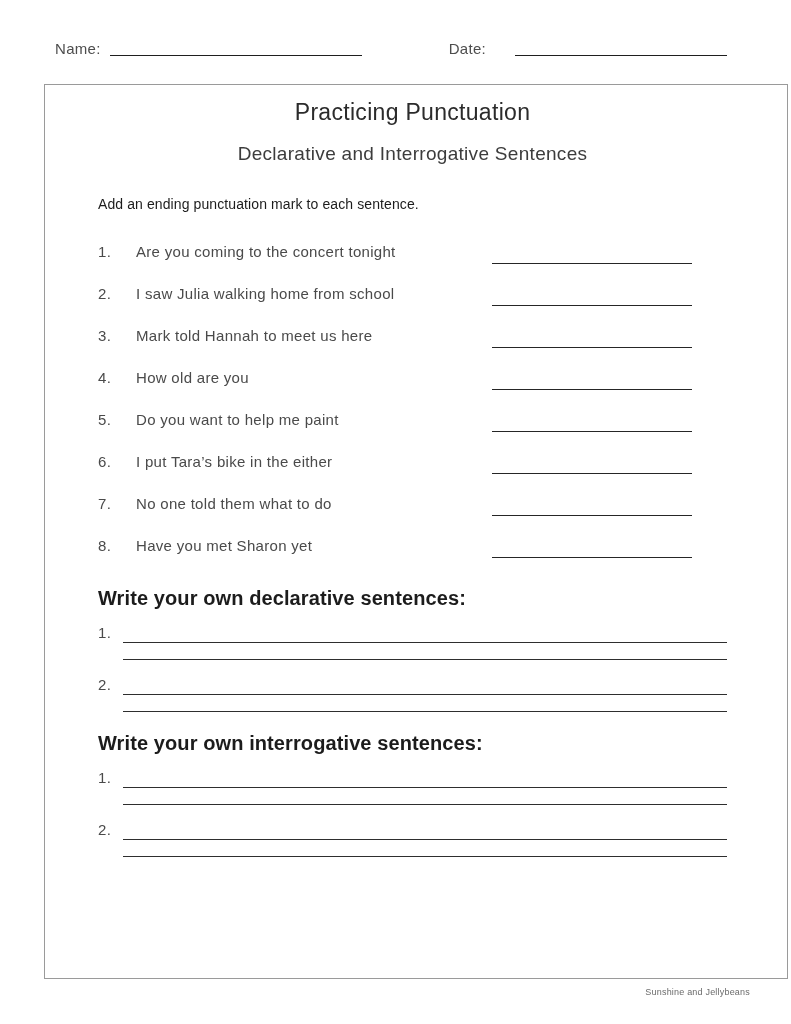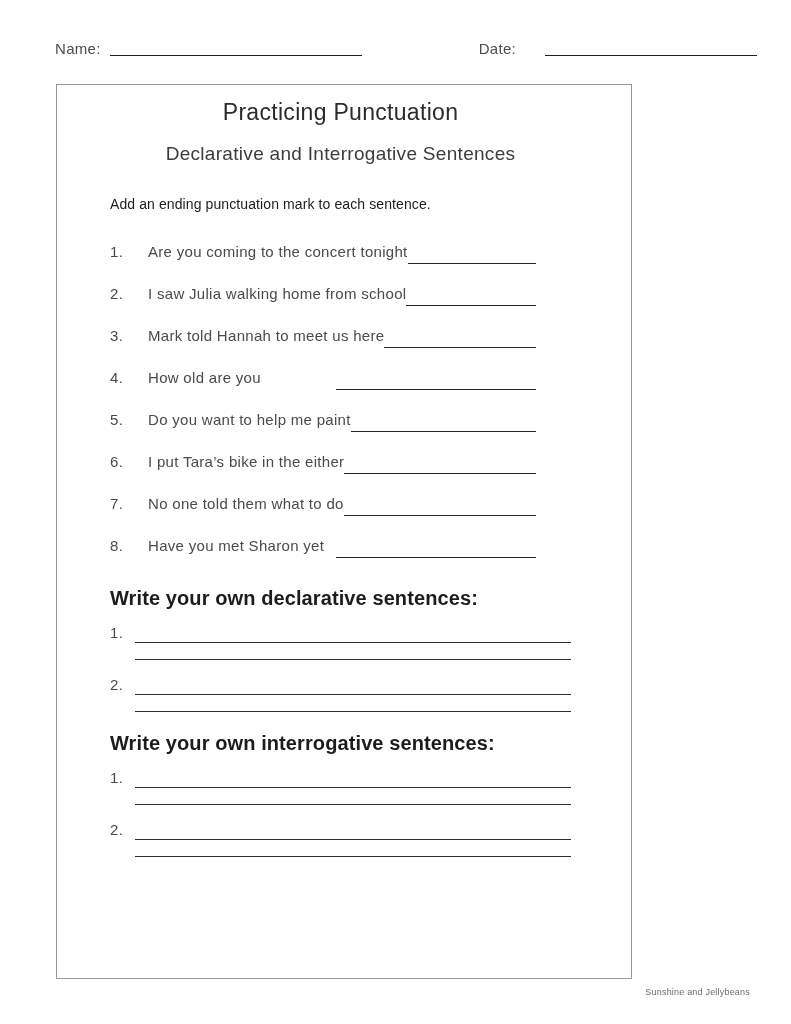--- a/index.html
+++ b/index.html
@@ -9,33 +9,33 @@
     font-family: "Liberation Sans", sans-serif;
     color: #474747;
     letter-spacing: 0.3px;
     overflow: hidden;
   }
   .page { position: relative; width: 791px; height: 1024px; background: #fff; }
 
   
   .top-fields {
     display: flex; align-items: flex-start;
-    padding: 40px 34px 0 55px;
+    padding: 40px 64px 0 55px;
     font-size: 15px; color: #4d4d4d;
   }
   .field-group { display: flex; align-items: baseline; }
   .field-group.date { margin-left: auto; gap: 20px; }
   .blank { display: inline-block; border-bottom: 1.6px solid #1f1f1f; transform: translateY(2px); }
   .name-blank { width: 252px; margin-left: 9px; }
   .date-blank { width: 212px; margin-left: 9px; }
 
   
   .sheet {
-    margin: 27px 0 0 56px;
-    width: 576px; height: 895px;
+    margin: 27px 0 0 44px;
+    width: 744px; height: 895px;
     border: 1px solid #9a9a9a;
     padding: 14px 60px 0 53px;
     background: #fff;
   }
 
   .title { text-align: center; font-size: 23px; color: #2b2b2b; font-weight: 400; line-height: 26px; }
   .subtitle { text-align: center; font-size: 19px; color: #3c3c3c; font-weight: 400; margin-top: 18px; line-height: 22px; }
 
   .instructions { margin-right: -18px; }
   .instr { font-weight: 400; color: #1c1c1c; font-size: 14px; line-height: 19px; letter-spacing: 0.1px; white-space: pre-wrap; }

